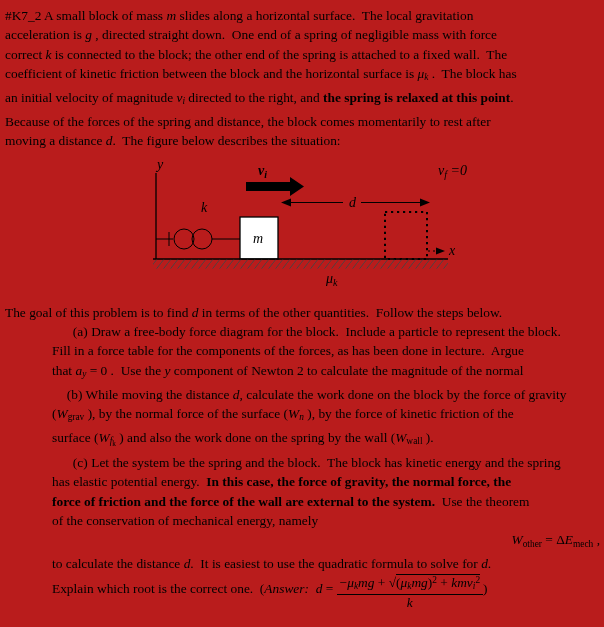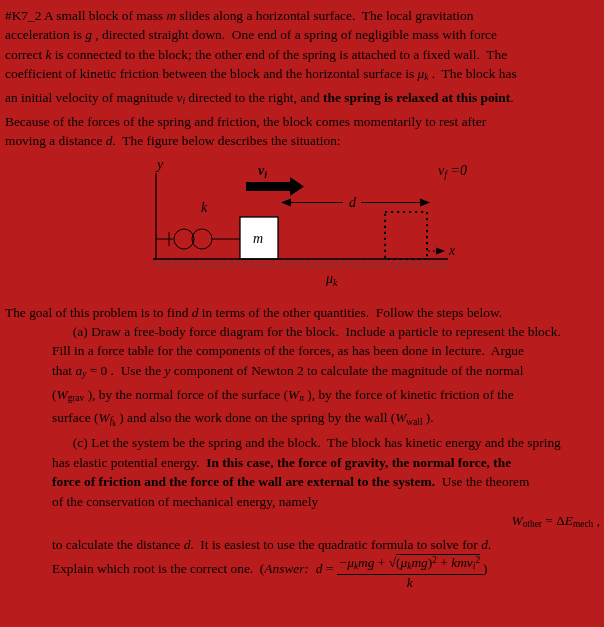--- a/index.html
+++ b/index.html
@@ -37,21 +37,21 @@
 <body>
 
 <div class="page">
 
   <div class="para">
     <div class="line"><span>#K7_2 A small block of mass </span><span class="st-i">m</span><span> slides along a horizontal surface.  The local gravitation</span></div>
     <div class="line"><span>acceleration is </span><span class="st-i">g</span><span> , directed straight down.  One end of a spring of negligible mass with force</span></div>
     <div class="line"><span>correct </span><span class="st-i">k</span><span> is connected to the block; the other end of the spring is attached to a fixed wall.  The</span></div>
     <div class="line"><span>coefficient of kinetic friction between the block and the horizontal surface is </span><span class="st-i">μ</span><span class="st-isub">k</span><span> .  The block has</span></div>
     <div class="line"><span>an initial velocity of magnitude </span><span class="st-i">v</span><span class="st-isub">i</span><span> directed to the right, and </span><span class="st-b">the spring is relaxed at this point</span><span>.</span></div>
-    <div class="line"><span>Because of the forces of the spring and friction, the block comes momentarily to rest after</span></div>
+    <div class="line"><span>Because of the forces of the spring and distance, the block comes momentarily to rest after</span></div>
     <div class="line"><span>moving a distance </span><span class="st-i">d</span><span>.  The figure below describes the situation:</span></div>
   </div>
 
   <div class="figure-wrap">
     <svg width="604" height="140" viewBox="0 0 604 140">
       <defs>
         <pattern id="hatch" width="7" height="9" patternUnits="userSpaceOnUse">
           <path d="M0,9 L7,0" stroke="#444" stroke-width="0.9"></path>
         </pattern>
       </defs>
@@ -95,20 +95,21 @@
 
   <div class="line"><span>The goal of this problem is to find </span><span class="st-i">d</span><span> in terms of the other quantities.  Follow the steps below.</span></div>
 
   <div class="item">
     <div class="line first"><span class="marker">(a)</span><span><span>Draw a free-body force diagram for the block.  Include a particle to represent the block.</span></span></div>
     <div class="line cont"><span>Fill in a force table for the components of the forces, as has been done in lecture.  Argue</span></div>
     <div class="line cont"><span>that </span><span class="st-i">a</span><span class="st-isub">y</span><span> = 0 .  Use the </span><span class="st-i">y</span><span> component of Newton 2 to calculate the magnitude of the normal</span></div>
   </div>
 
   <div class="item">
+    <div class="line first"><span class="marker">(b)</span><span><span>While moving the distance </span><span class="st-i">d</span><span>, calculate the work done on the block by the force of gravity</span></span></div>
     <div class="line cont"><span>(</span><span class="st-i">W</span><span class="st-sub">grav</span><span> ), by the normal force of the surface (</span><span class="st-i">W</span><span class="st-isub">n</span><span> ), by the force of kinetic friction of the</span></div>
     <div class="line cont"><span>surface (</span><span class="st-i">W</span><span class="st-isub">f</span><span class="st-subsub">k</span><span> ) and also the work done on the spring by the wall (</span><span class="st-i">W</span><span class="st-sub">wall</span><span> ).</span></div>
   </div>
 
   <div class="item">
     <div class="line first"><span class="marker">(c)</span><span><span>Let the system be the spring and the block.  The block has kinetic energy and the spring</span></span></div>
     <div class="line cont"><span>has elastic potential energy.  </span><span class="st-b">In this case, the force of gravity, the normal force, the</span></div>
     <div class="line cont"><span class="st-b">force of friction and the force of the wall are external to the system.</span><span>  Use the theorem</span></div>
     <div class="line cont"><span>of the conservation of mechanical energy, namely</span></div>
     <div class="eq-line"><span class="st-i">W</span><span class="st-sub">other</span><span> = Δ</span><span class="st-i">E</span><span class="st-sub">mech</span><span> ,</span></div>

